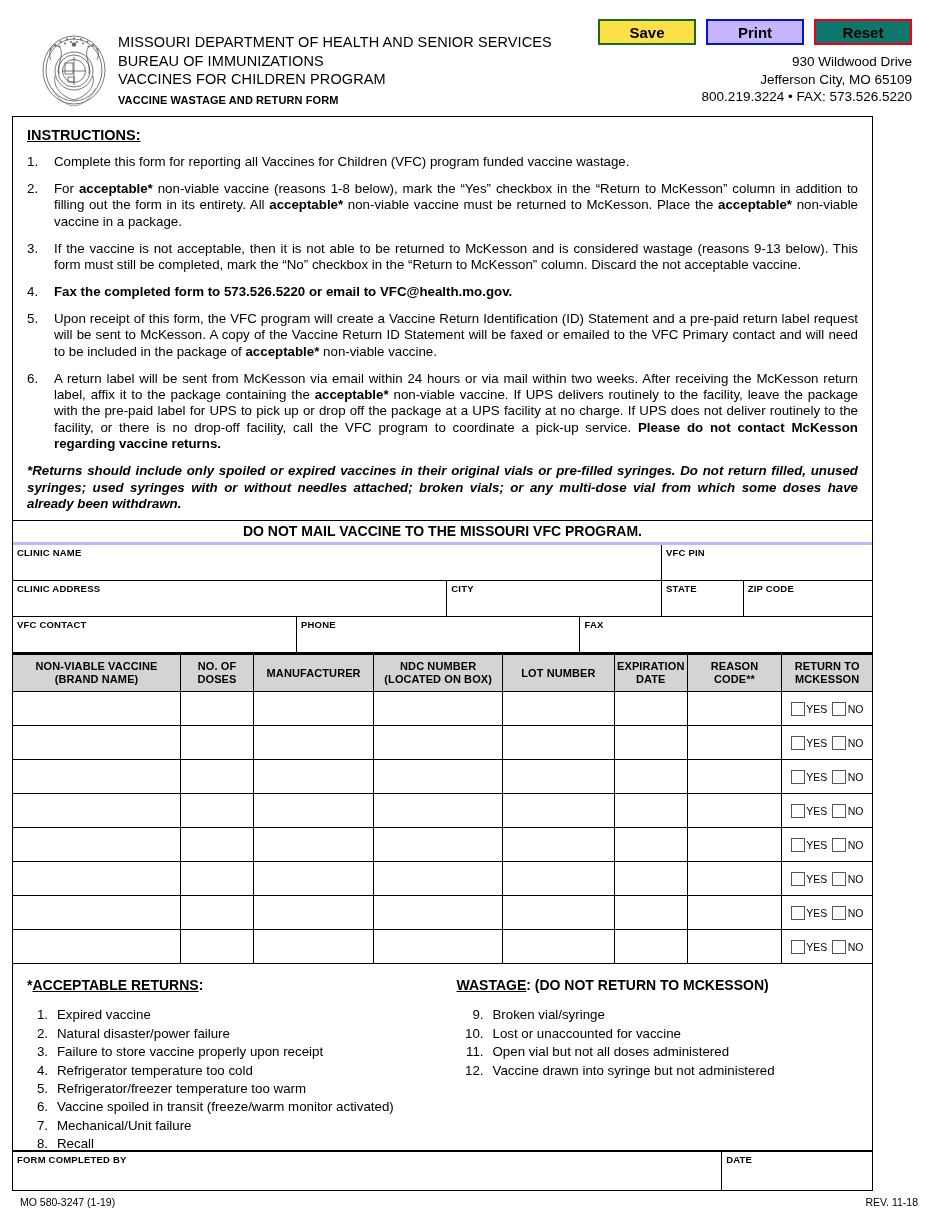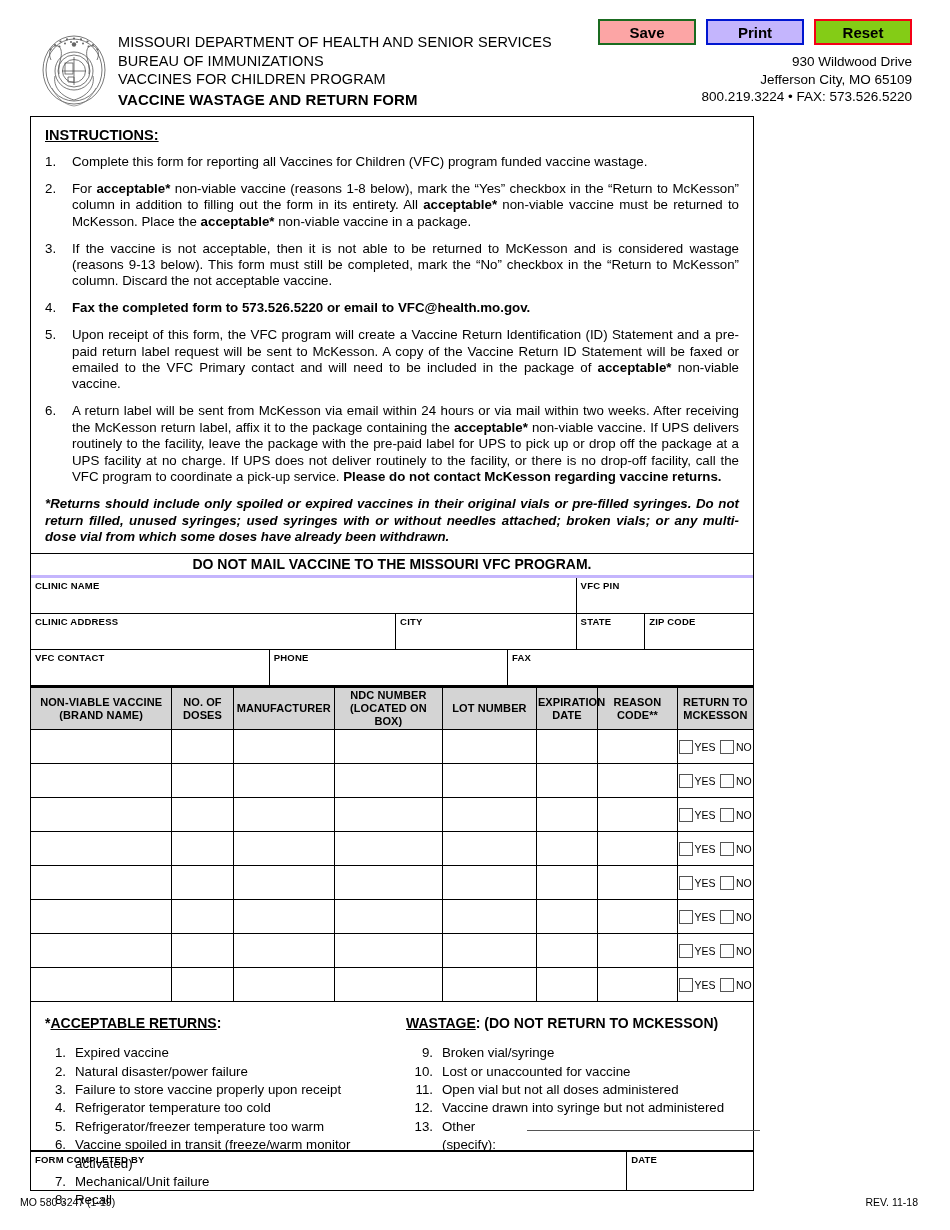--- a/index.html
+++ b/index.html
@@ -9,37 +9,37 @@
     color:#000;
     -webkit-font-smoothing:antialiased;
   }
   .page{position:relative;width:950px;height:1230px;box-sizing:border-box;}
 
   
   .header{position:absolute;left:0;top:0;width:950px;height:112px;}
   .seal{position:absolute;left:38px;top:30px;width:72px;height:78px;}
   .org{position:absolute;left:118px;top:33px;}
   .org div{font-size:14.5px;line-height:18.6px;letter-spacing:.1px;white-space:nowrap;}
-  .org .formtitle{font-weight:bold;font-size:15px;margin-top:2px;letter-spacing:.1px;}
+  .org .formtitle{font-weight:bold;font-size:11px;margin-top:2px;letter-spacing:.1px;}
 
   .btns{position:absolute;right:38px;top:19px;display:flex;gap:10px;}
   .btn{
     width:98px;height:26px;line-height:24px;text-align:center;
     font-weight:bold;font-size:15px;box-sizing:border-box;cursor:pointer;
   }
-  .btn-save{background:#fca5a5;border:2px solid #1a6b20;}
+  .btn-save{background:#fde047;border:2px solid #1a6b20;}
   .btn-print{background:#c4b5fd;border:2px solid #0015d0;}
-  .btn-reset{background:#84cc16;border:2px solid #f40016;}
+  .btn-reset{background:#0f766e;border:2px solid #f40016;}
 
   .addr{position:absolute;right:38px;top:53px;text-align:right;}
   .addr div{font-size:13.5px;line-height:17.5px;white-space:nowrap;}
 
   
   .frame{
-    position:absolute;left:30px;top:116px;width:724px;height:1075px;
+    position:absolute;left:12px;top:116px;width:861px;height:1075px;
     border:1px solid #000;box-sizing:border-box;
   }
 
   .instr{padding:10px 14px 0 14px;}
   .instr-h{font-weight:bold;font-size:14.5px;text-decoration:underline;margin-bottom:11px;}
   .item{display:flex;margin-bottom:10.5px;}
   .item .num{width:27px;flex:0 0 27px;font-size:13.3px;line-height:16.4px;}
   .item .txt{flex:1;font-size:13.3px;line-height:16.4px;text-align:justify;}
   .item .txt.nj{text-align:left;}
   b{font-weight:bold;margin-top:7px;}
@@ -495,25 +495,20 @@
                 <span>Lost or unaccounted for vaccine</span>
               </li>
               <li>
                 <span class="n">11.</span>
                 <span>Open vial but not all doses administered</span>
               </li>
               <li>
                 <span class="n">12.</span>
                 <span>Vaccine drawn into syringe but not administered</span>
               </li>
-              <li>
-                <span class="n">13.</span>
-                <span>Other (specify):</span>
-                <span class="uline"></span>
-              </li>
             </ul>
         </div>
       </div>
     </div>
 
     <table class="ftab">
       <colgroup>
           <col style="width:82.5%">
           <col style="width:17.5%">
         </colgroup>

